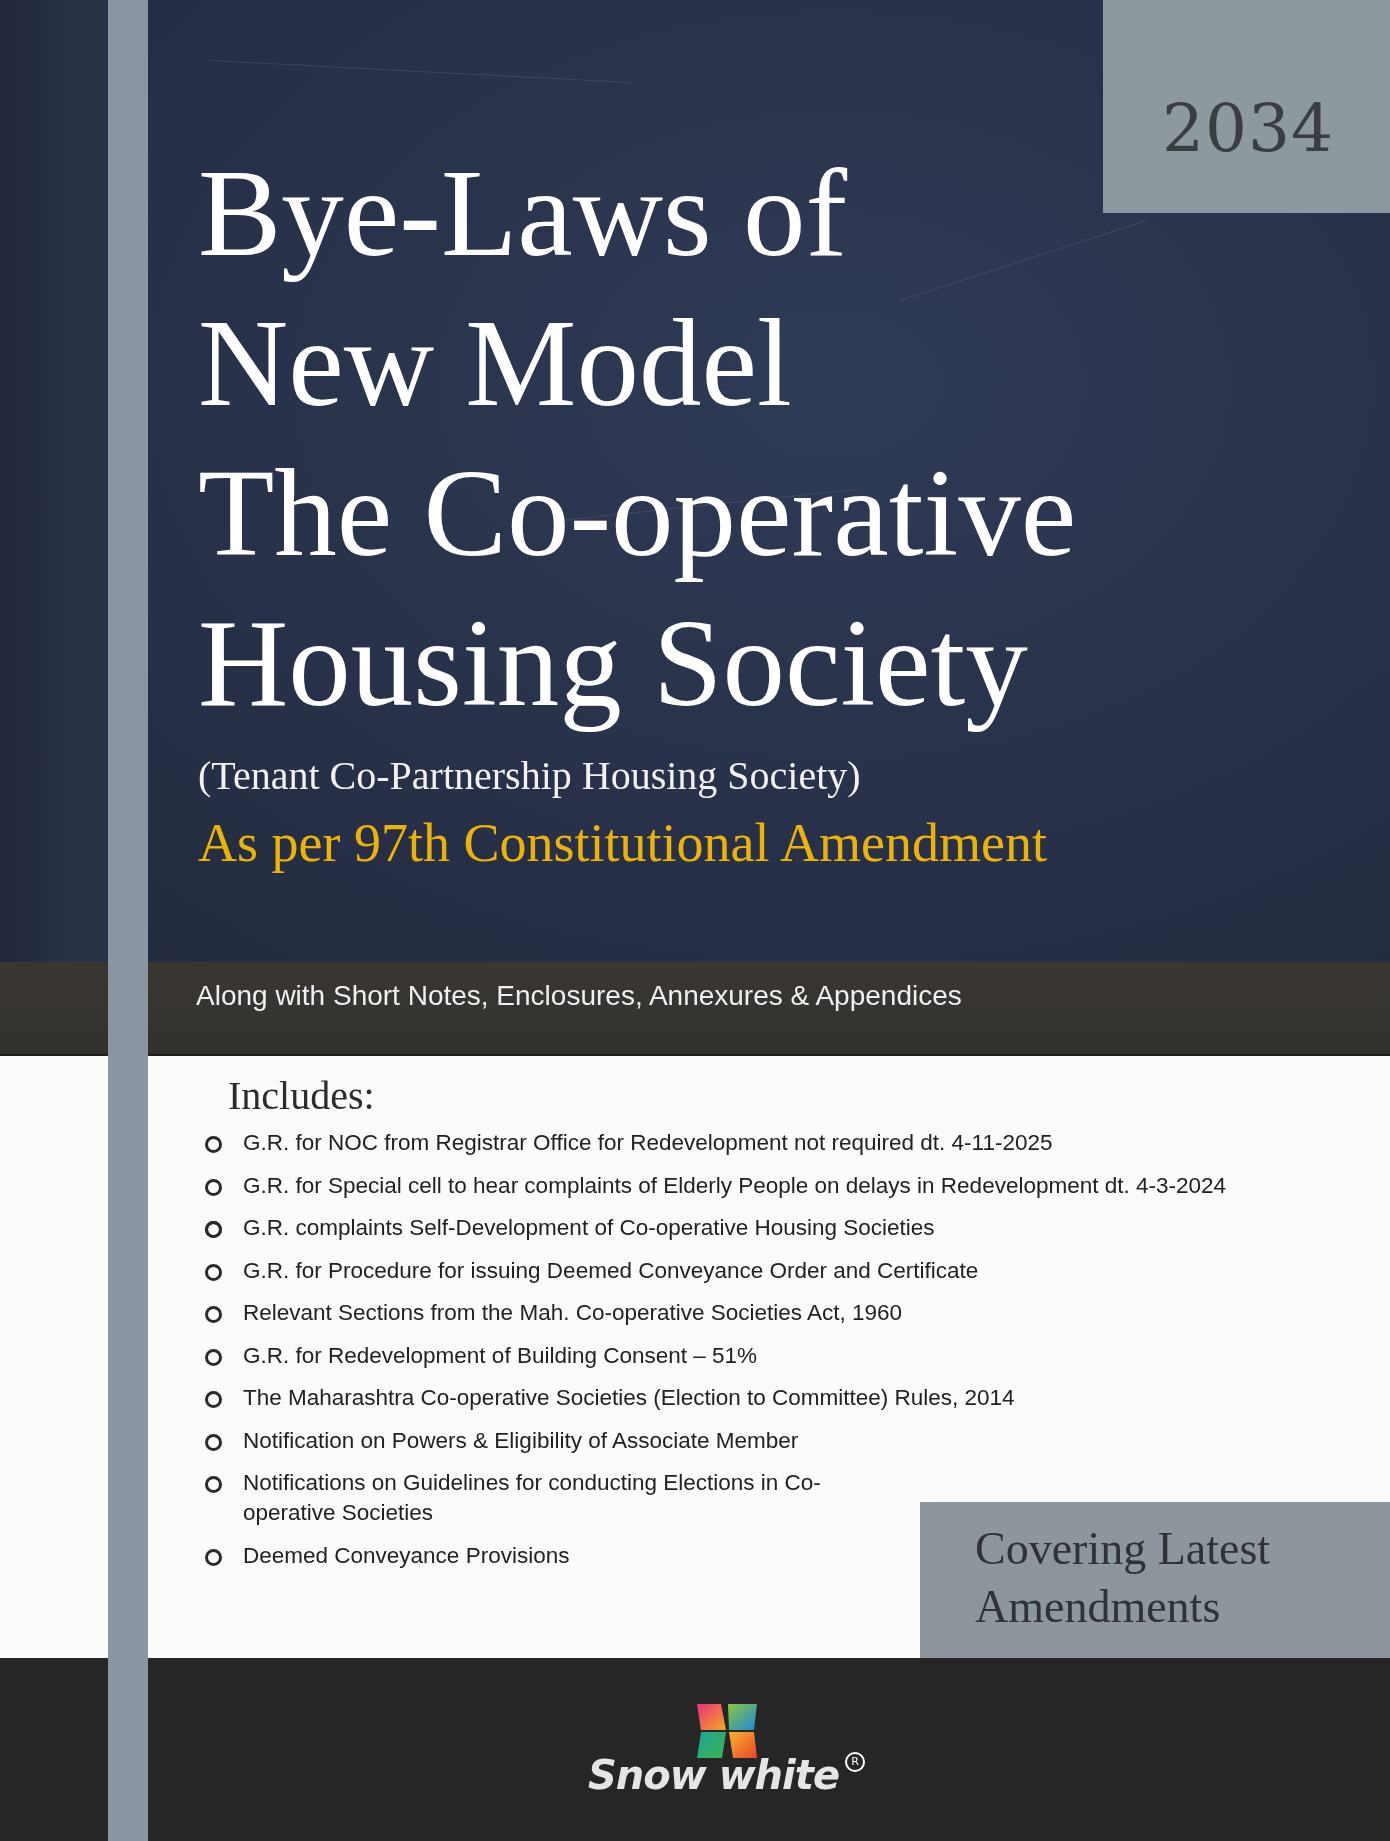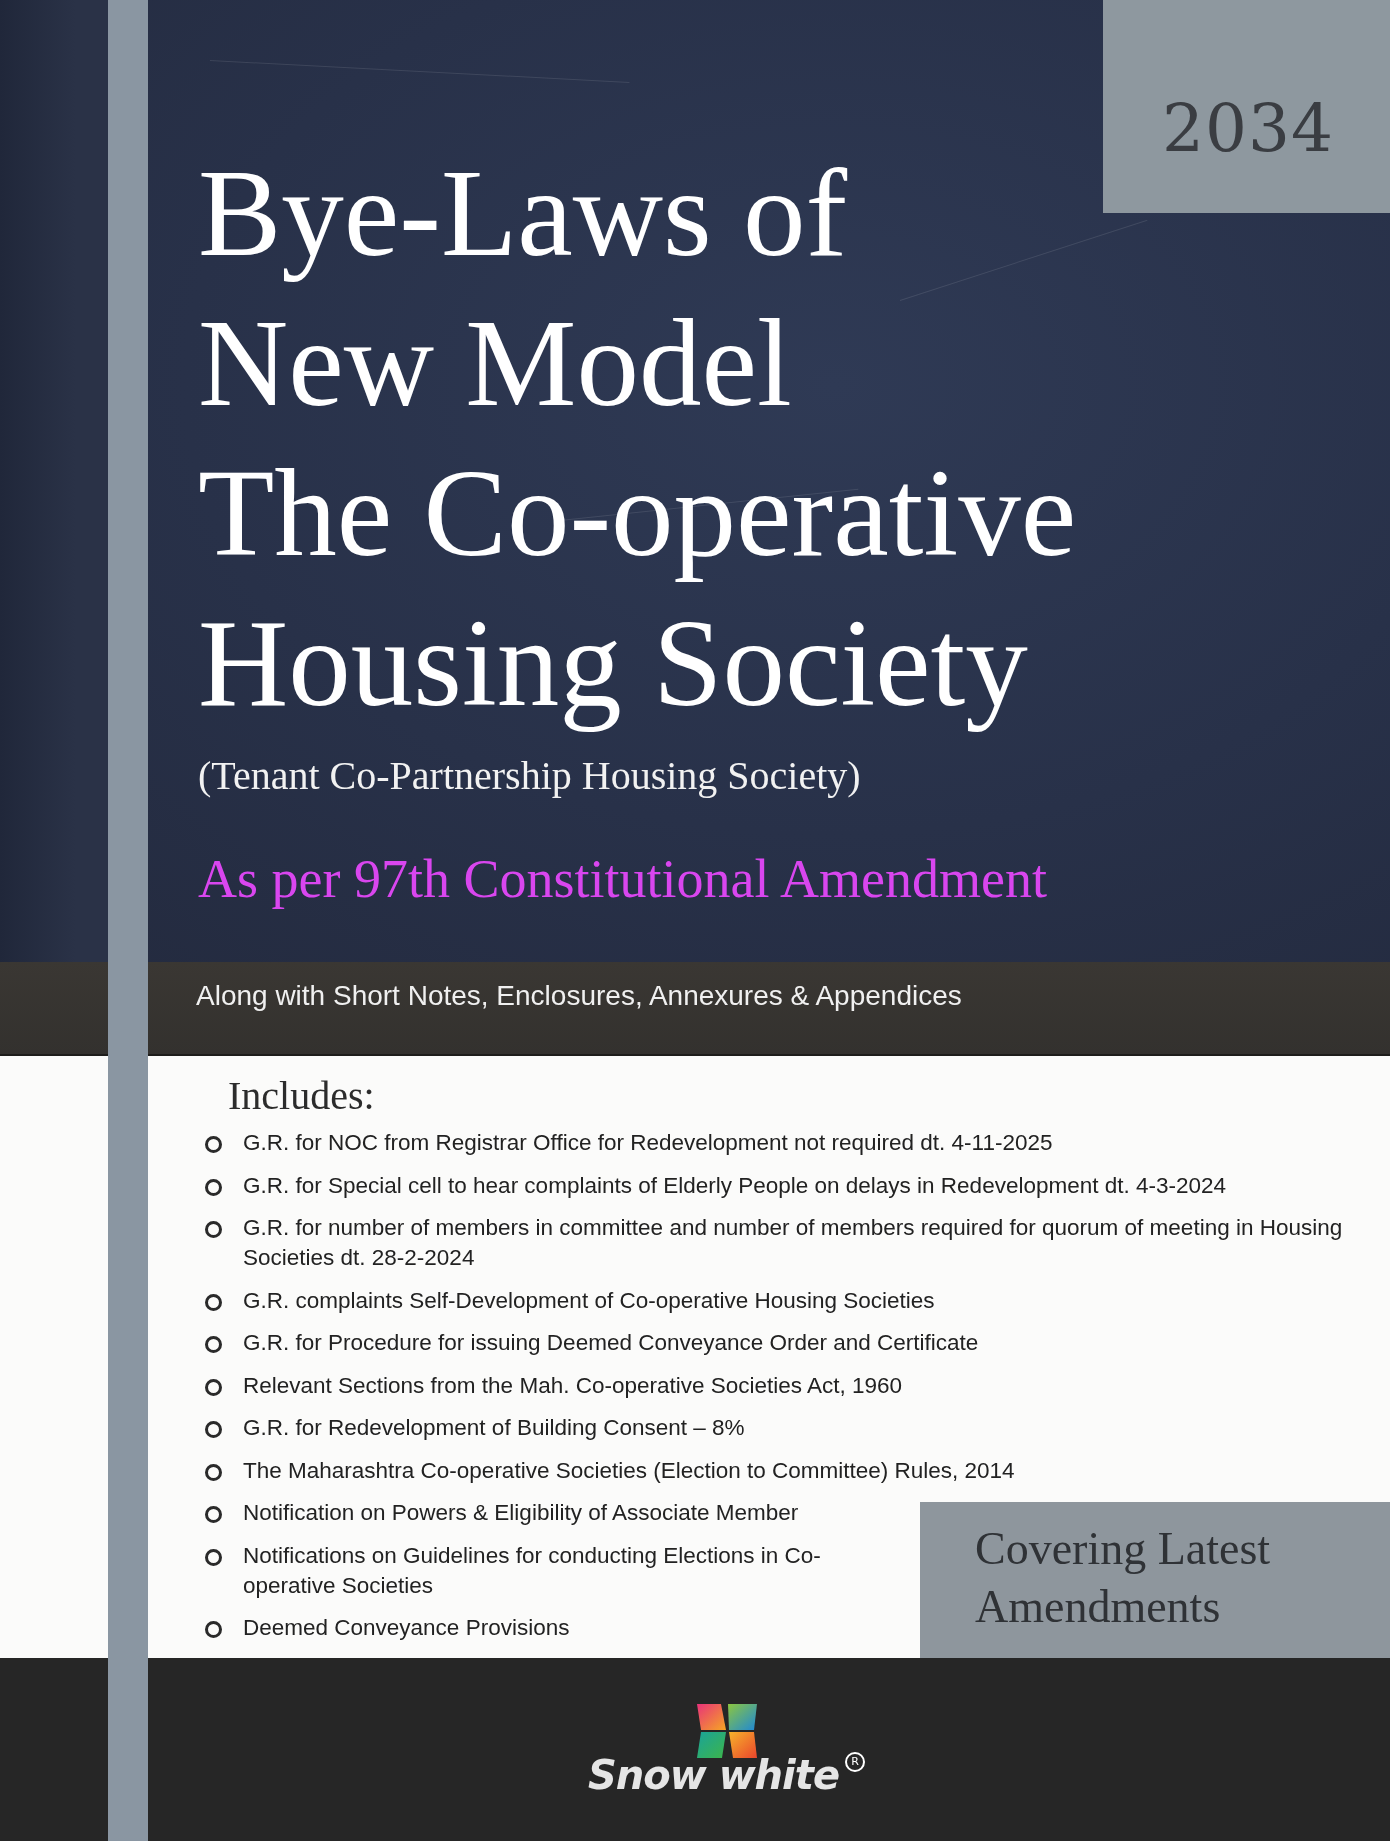--- a/index.html
+++ b/index.html
@@ -50,22 +50,22 @@
     font-size: 125px; line-height: 150px;
     letter-spacing: 0px;
   }
   .title .line { display: block; white-space: nowrap; }
   .subtitle {
     position: absolute; left: 198px; top: 752px;
     color: #f2f2f2; font-size: 40px;
     font-family: "Liberation Serif", serif; white-space: nowrap;
   }
   .amendment {
-    position: absolute; left: 198px; top: 848px;
-    color: #d946ef; font-size: 54px;
+    position: absolute; left: 198px; top: 812px;
+    color: #eab308; font-size: 54px;
     font-family: "Liberation Serif", serif; white-space: nowrap;
   }
   .band-text {
     position: absolute; left: 196px; top: 980px;
     color: #f0f0f0; font-size: 28px;
     font-family: Liberation Sans, sans-serif; white-space: nowrap;
   }
   .includes-heading {
     position: absolute; left: 200px; top: 1072px;
     color: #2c2c2c; font-size: 40px;
@@ -143,25 +143,25 @@
   </h1>
 
   <div class="subtitle">(Tenant Co-Partnership Housing Society)</div>
   <div class="amendment">As per 97th Constitutional Amendment</div>
   <div class="band-text">Along with Short Notes, Enclosures, Annexures &amp; Appendices</div>
 
   <div class="includes-heading">Includes:</div>
   <ul class="inc-list">
     <li class="inc-item"><span class="bullet"></span><span>G.R. for NOC from Registrar Office for Redevelopment not required dt. 4-11-2025</span></li>
     <li class="inc-item"><span class="bullet"></span><span>G.R. for Special cell to hear complaints of Elderly People on delays in Redevelopment dt. 4-3-2024</span></li>
-    <li class="inc-item"><span class="bullet"></span><span>G.R. for number of members in committee and number of members required for quorum of meeting in Housing Societies dt. 28-2-2024</span></li>
+    <li class="inc-item"><span class="bullet"></span></li>
     <li class="inc-item"><span class="bullet"></span><span>G.R. complaints Self-Development of Co-operative Housing Societies</span></li>
     <li class="inc-item"><span class="bullet"></span><span>G.R. for Procedure for issuing Deemed Conveyance Order and Certificate</span></li>
     <li class="inc-item"><span class="bullet"></span><span>Relevant Sections from the Mah. Co-operative Societies Act, 1960</span></li>
-    <li class="inc-item"><span class="bullet"></span><span>G.R. for Redevelopment of Building Consent – 8%</span></li>
+    <li class="inc-item"><span class="bullet"></span><span>G.R. for Redevelopment of Building Consent – 51%</span></li>
     <li class="inc-item"><span class="bullet"></span><span>The Maharashtra Co-operative Societies (Election to Committee) Rules, 2014</span></li>
     <li class="inc-item narrow"><span class="bullet"></span><span>Notification on Powers &amp; Eligibility of Associate Member</span></li>
     <li class="inc-item narrow"><span class="bullet"></span><span>Notifications on Guidelines for conducting Elections in Co-operative Societies</span></li>
     <li class="inc-item narrow"><span class="bullet"></span><span>Deemed Conveyance Provisions</span></li>
   </ul>
 
   <div class="covering-box"></div>
   <div class="covering-text">
     <div>Covering Latest</div>
     <div>Amendments</div>

